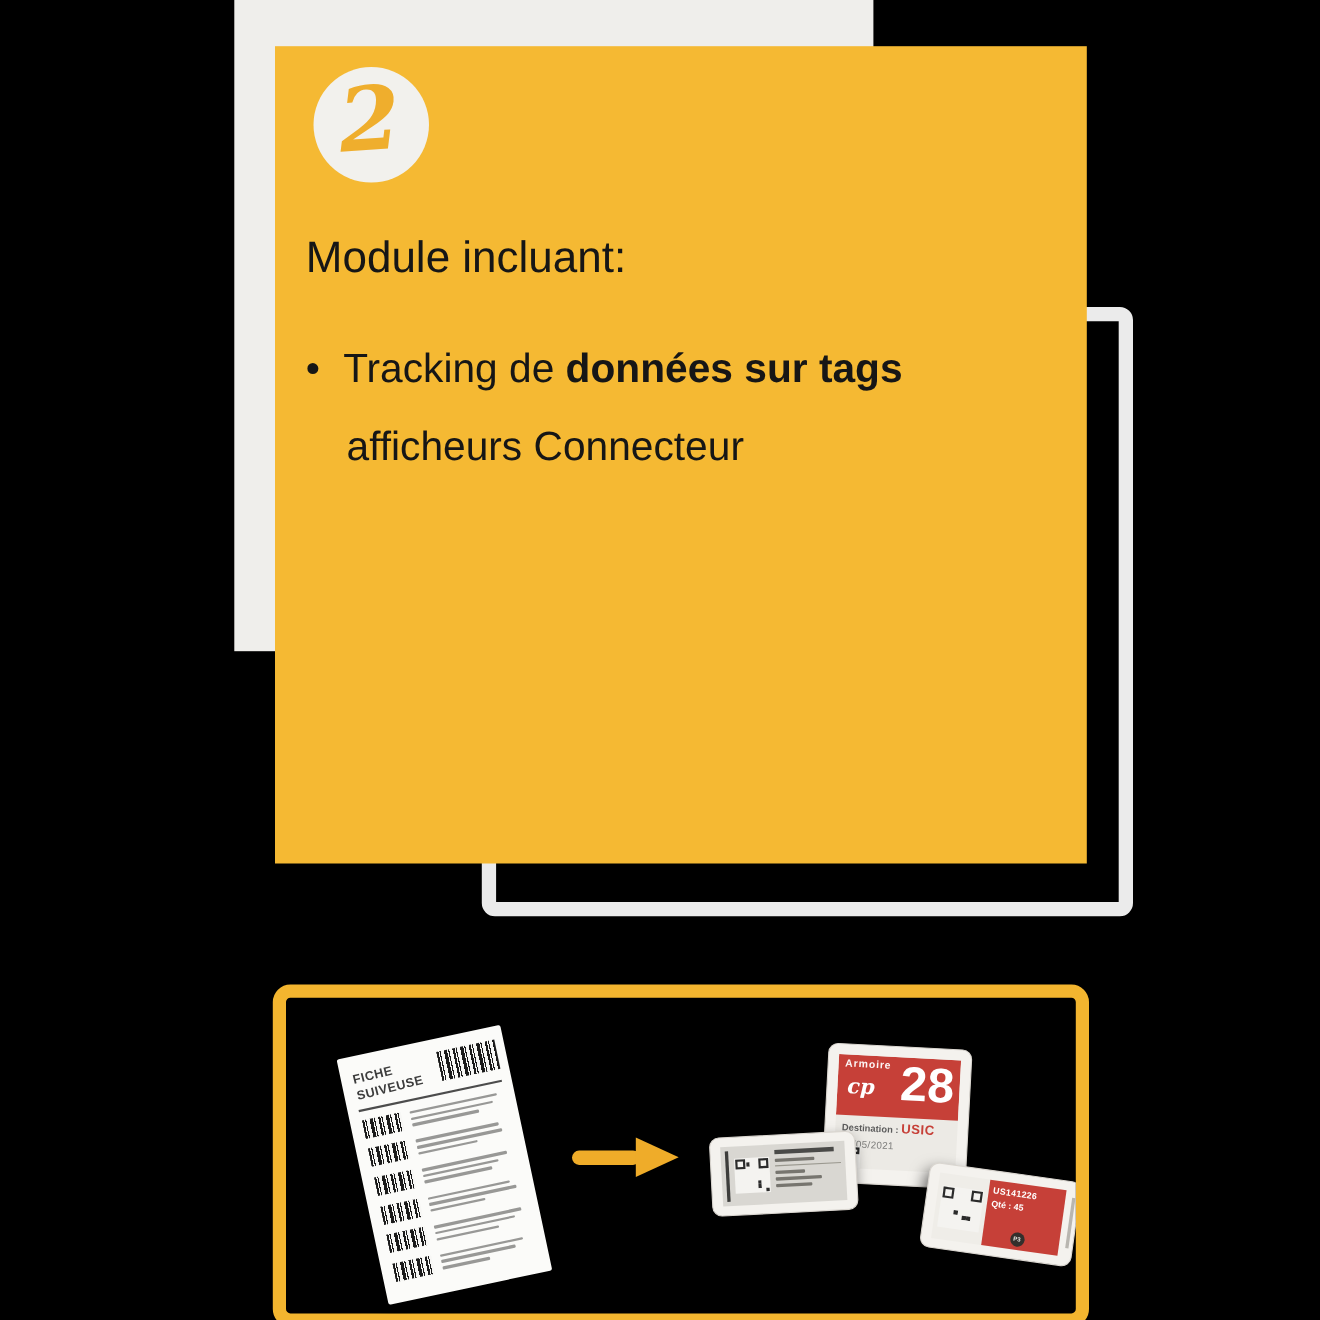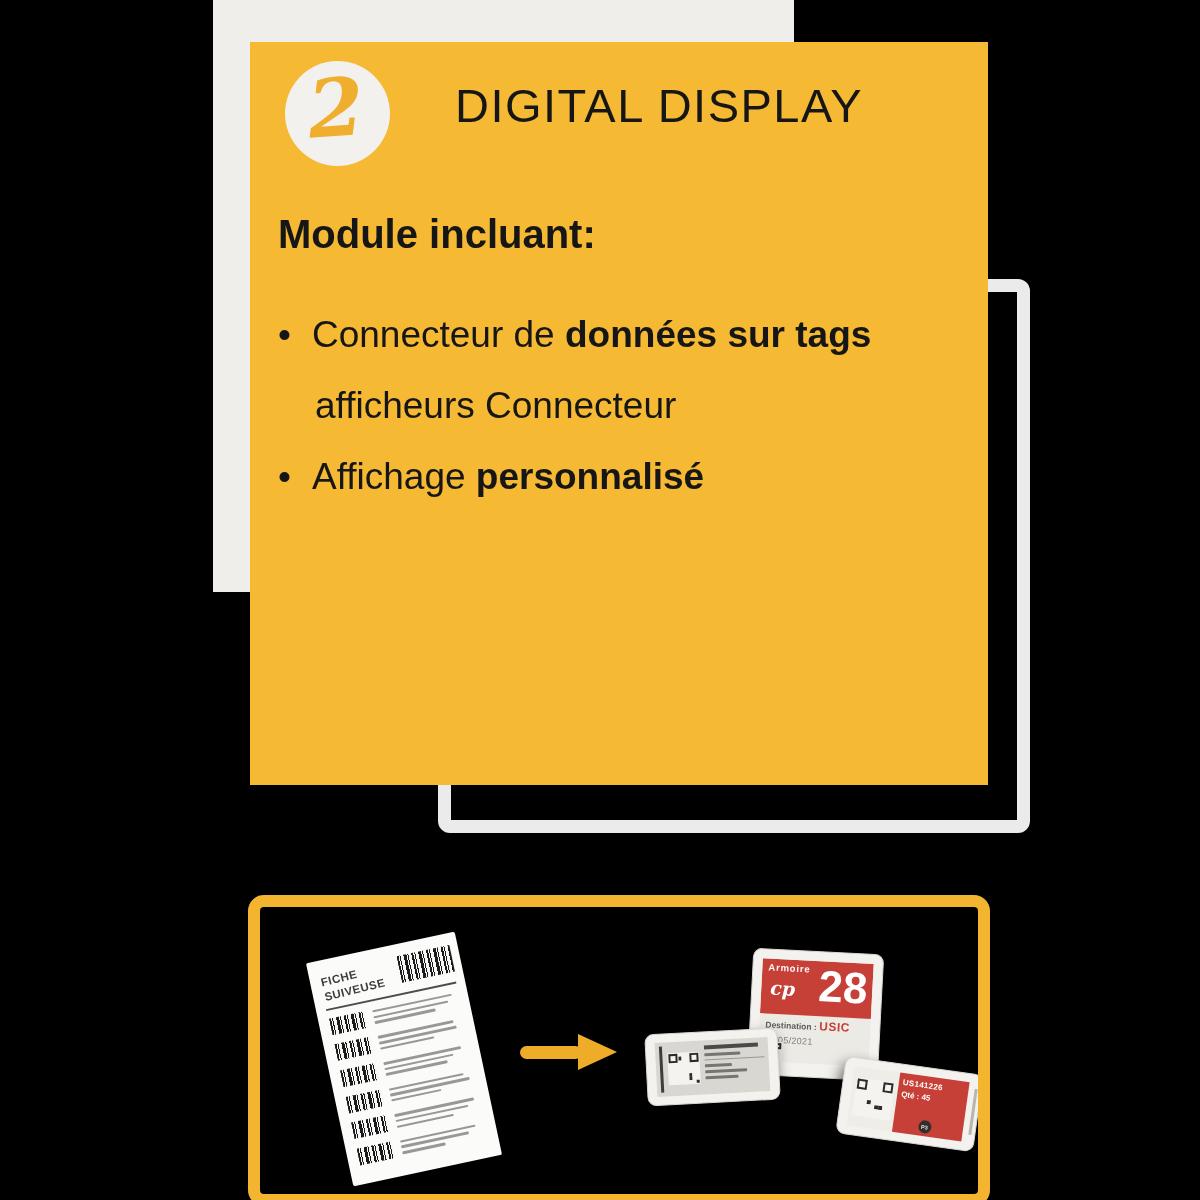--- a/index.html
+++ b/index.html
@@ -13,21 +13,21 @@
 
   
   .card{position:absolute;left:250px;top:42px;width:738px;height:743px;background:var(--yellow,#F5B933);}
   .step-circle{position:absolute;left:35px;top:19px;width:105px;height:105px;border-radius:50%;
     background:var(--circle-bg,#F2F1ED);display:flex;align-items:center;justify-content:center;}
   .step-number{font-family:"DejaVu Serif",serif;font-style:italic;font-weight:700;font-size:80px;
     line-height:1;color:var(--number-yellow,#EFAE2D);transform:translate(-2px,-6px) rotate(-4deg);}
   .card-title{position:absolute;left:205px;top:36px;font-size:47px;letter-spacing:1.5px;
     color:var(--text,#161616);font-weight:400;white-space:nowrap;}
   .text-block{position:absolute;left:28px;top:170px;width:668px;color:var(--text,#161616);}
-  .heading{font-size:40px;font-weight:700;margin:0 0 42px 0;}
+  .heading{font-size:40px;font-weight:400;margin:0 0 42px 0;}
   .bullet{font-size:37px;line-height:71px;}
   .bullet.hang{padding-left:37px;text-indent:-37px;}
   .bullet .dot{margin-right:21px;}
   .bullet b{font-weight:700;}
 
   
   .panel{position:absolute;left:248px;top:895px;width:742px;height:311px;box-sizing:border-box;
     border:12px solid var(--panel-border,#F3B52F);border-radius:16px;background:#000;overflow:hidden;}
 
   
@@ -102,27 +102,25 @@
 
 <div id="canvas">
 
   <div class="gray-square"></div>
   <div class="outline-square"></div>
 
   <div class="card">
     <div class="step-circle">
       <span class="step-number">2</span>
     </div>
-    <div class="card-title">DIGITAL DISPLAY</div>
 
     <div class="text-block">
       <p class="heading">Module incluant:</p>
       <div id="bullet-list">
-          <div class="bullet hang"><span class="dot">•</span><span>Connecteur de </span><b>données sur tags</b><br><span>afficheurs Connecteur</span></div>
-          <div class="bullet hang"><span class="dot">•</span><span>Affichage </span><b>personnalisé</b></div>
+          <div class="bullet hang"><span class="dot">•</span><span>Tracking de </span><b>données sur tags</b><br><span>afficheurs Connecteur</span></div>
         </div>
     </div>
   </div>
 
   <div class="panel">
 
     <div class="doc">
       <div class="doc-head">
         <div class="doc-title">FICHE SUIVEUSE</div>
         <div class="doc-barcode barcode"></div>

